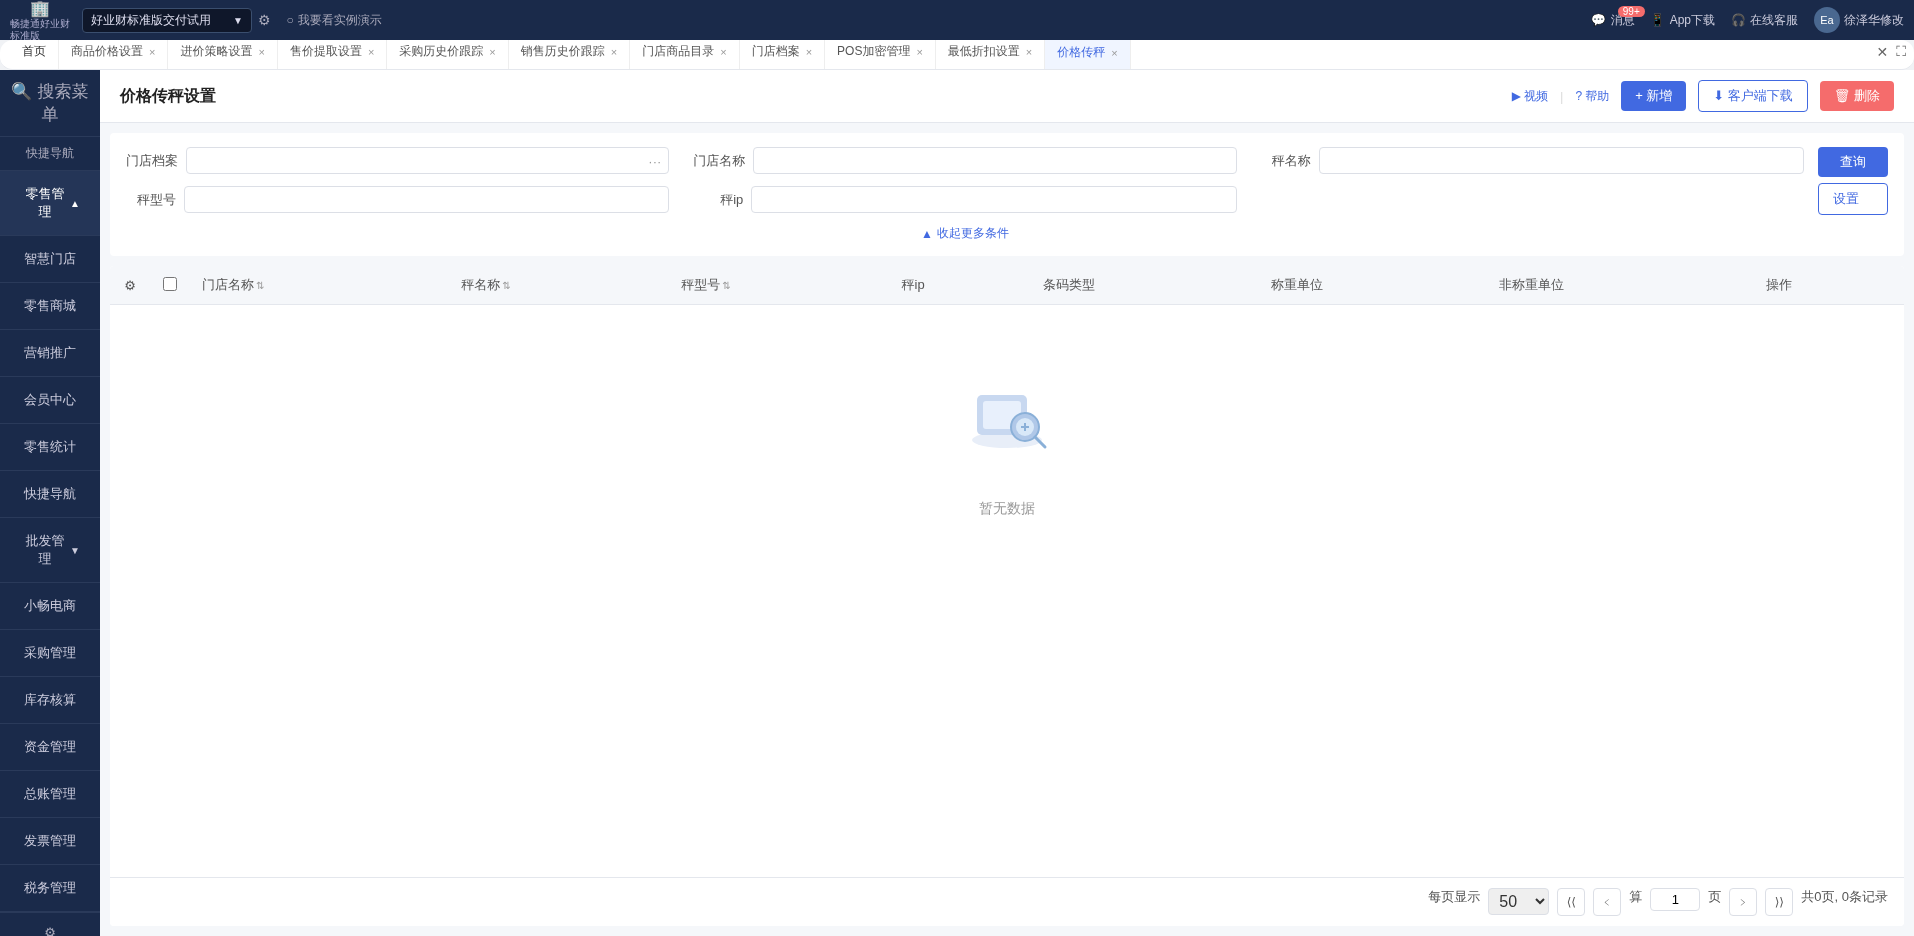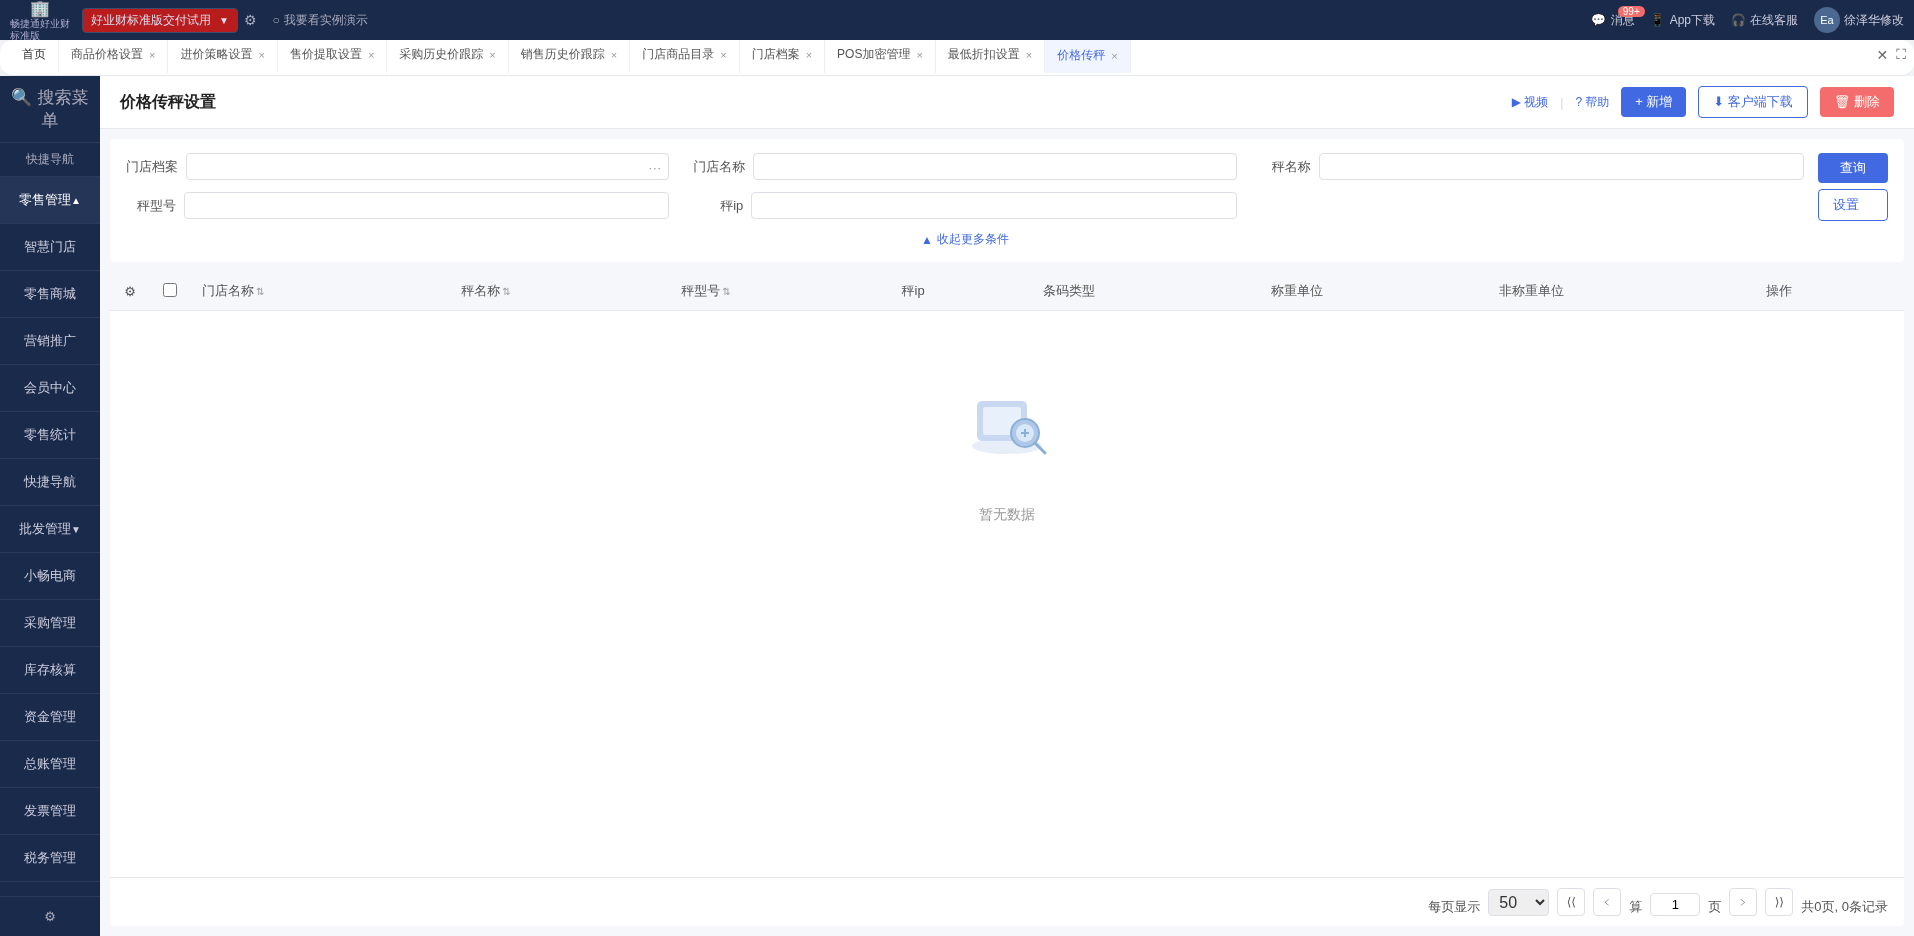--- a/index.html
+++ b/index.html
@@ -3,48 +3,48 @@
   <meta charset="utf-8">
   <style>
     * { box-sizing: border-box; margin: 0; padding: 0; }
     body { font-family: 'Microsoft YaHei', Arial, sans-serif; font-size: 13px; background: #f0f2f5; color: #333; height: 936px; overflow: hidden; display: flex; flex-direction: column; }
 
     
     .top-bar { background: #1a2a4a; height: 40px; display: flex; align-items: center; padding: 0 10px; color: #fff; flex-shrink: 0; }
     .top-bar-logo { display: flex; flex-direction: column; align-items: center; justify-content: center; margin-right: 12px; }
     .top-bar-logo .logo-icon { font-size: 16px; color: #4fc3f7; }
     .top-bar-logo .logo-text { font-size: 10px; color: #aac; line-height: 1.2; }
-    .top-bar-selector { background: #b91c1c; border: 1px solid #3a4e6e; border-radius: 4px; color: #dde; padding: 3px 8px; font-size: 12px; display: flex; align-items: center; gap: 8px; cursor: pointer; }
+    .top-bar-selector { background: #0f172a; border: 1px solid #3a4e6e; border-radius: 4px; color: #dde; padding: 3px 8px; font-size: 12px; display: flex; align-items: center; gap: 22px; cursor: pointer; }
     .top-bar-selector .chevron { font-size: 10px; }
     .top-bar-gear { margin-left: 6px; color: #aab; cursor: pointer; font-size: 14px; }
     .top-bar-demo { margin-left: 16px; color: #aab; font-size: 12px; display: flex; align-items: center; gap: 4px; cursor: pointer; }
     .top-bar-right { margin-left: auto; display: flex; align-items: center; gap: 16px; }
     .top-bar-right .item { display: flex; align-items: center; gap: 4px; color: #ccd; font-size: 12px; cursor: pointer; position: relative; }
     .badge { background: #f56c6c; color: #fff; border-radius: 10px; padding: 0 5px; font-size: 10px; position: absolute; top: -6px; right: -10px; }
     .avatar-circle { width: 26px; height: 26px; border-radius: 50%; background: #4a6890; display: flex; align-items: center; justify-content: center; color: #fff; font-size: 11px; }
 
     
-    .tab-bar { background: #fff; border-bottom: 1px solid #e4e7ed; height: 36px; display: flex; align-items: center; padding: 0 0 6px 10px; flex-shrink: 0; overflow-x: auto; white-space: nowrap; border-radius: 13px; }
+    .tab-bar { background: #fff; border-bottom: 1px solid #e4e7ed; height: 30px; display: flex; align-items: center; padding: 0 0 6px 10px; flex-shrink: 0; overflow-x: auto; white-space: nowrap; border-radius: 13px; }
     .tab-bar::-webkit-scrollbar { height: 3px; }
     .tab-item { display: inline-flex; align-items: center; gap: 4px; padding: 0 12px; height: 36px; cursor: pointer; font-size: 12px; color: #555; border-right: 1px solid #eee; flex-shrink: 0; }
     .tab-item.home { color: #333; font-weight: 500; }
     .tab-item.active { background: #f0f5ff; color: #4169e1; border-top: 2px solid #a21caf; font-weight: 500; }
     .tab-item .close-x { color: #999; font-size: 11px; margin-left: 2px; }
     .tab-bar-controls { margin-left: auto; display: flex; align-items: center; padding-right: 8px; gap: 8px; flex-shrink: 0; }
     .tab-control-btn { cursor: pointer; color: #666; font-size: 14px; }
 
     
     .main-layout { display: flex; flex: 1; overflow: hidden; }
 
     
     .sidebar { width: 100px; background: #1a2a4a; color: #ccd; display: flex; flex-direction: column; flex-shrink: 0; overflow-y: auto; }
     .sidebar::-webkit-scrollbar { width: 0; }
     .sidebar-search { padding: 10px 8px; font-size: 17px; color: #aab; text-align: center; cursor: pointer; border-bottom: 1px solid #2a3a5a; }
     .sidebar-nav { padding: 8px 8px; font-size: 12px; color: #aab; text-align: center; cursor: pointer; border-bottom: 1px solid #2a3a5a; }
-    .sidebar-item { padding: 14px 4px; font-size: 13px; color: #ccd; text-align: center; cursor: pointer; border-bottom: 1px solid #2a3a5a; display: flex; align-items: center; justify-content: center; gap: 0; }
+    .sidebar-item { padding: 14px 20px; font-size: 13px; color: #ccd; text-align: center; cursor: pointer; border-bottom: 1px solid #2a3a5a; display: flex; align-items: center; justify-content: center; gap: 0; }
     .sidebar-item.active { color: #fff; background: #243557; }
     .sidebar-item .arrow { font-size: 10px; }
     .sidebar-bottom { margin-top: auto; padding: 12px 8px; text-align: center; border-top: 1px solid #2a3a5a; cursor: pointer; color: #aab; }
 
     
     .content { flex: 1; display: flex; flex-direction: column; overflow: hidden; background: #f5f7fa; }
 
     
     .page-header { background: #fff; padding: 10px 20px; display: flex; align-items: center; justify-content: space-between; border-bottom: 1px solid #e4e7ed; flex-shrink: 0; }
     .page-title { font-size: 16px; font-weight: 600; color: #222; }
@@ -78,21 +78,21 @@
     td { padding: 10px 12px; font-size: 13px; color: #333; border-bottom: 1px solid #f0f0f0; }
     .th-gear { width: 40px; text-align: center; }
     .th-checkbox { width: 40px; text-align: center; }
     .checkbox { width: 14px; height: 14px; cursor: pointer; }
 
     
     .empty-state { display: flex; flex-direction: column; align-items: center; justify-content: center; padding: 60px 0; }
     .empty-text { color: #999; font-size: 14px; }
 
     
-    .pagination { display: flex; align-items: flex-end; justify-content: flex-end; padding: 10px 16px; border-top: 1px solid #e4e7ed; gap: 8px; background: #fff; flex-shrink: 0; }
+    .pagination { display: flex; align-items: flex-start; justify-content: flex-end; padding: 10px 16px; border-top: 1px solid #e4e7ed; gap: 8px; background: #fff; flex-shrink: 0; }
     .pagination-label { color: #555; font-size: 13px; }
     .page-size-select { border: 1px solid #dcdfe6; border-radius: 4px; padding: 3px 6px; font-size: 16px; color: #333; cursor: pointer; }
     .page-btn { width: 28px; height: 28px; border: 1px solid #dcdfe6; border-radius: 4px; display: flex; align-items: center; justify-content: center; cursor: pointer; color: #555; background: #fff; font-size: 12px; }
     .page-input { border: 1px solid #dcdfe6; border-radius: 4px; padding: 3px 8px; font-size: 13px; width: 50px; text-align: center; }
     .page-total { color: #555; font-size: 13px; }
   </style>
 </head>
 <body>
 
 <div class="top-bar">

